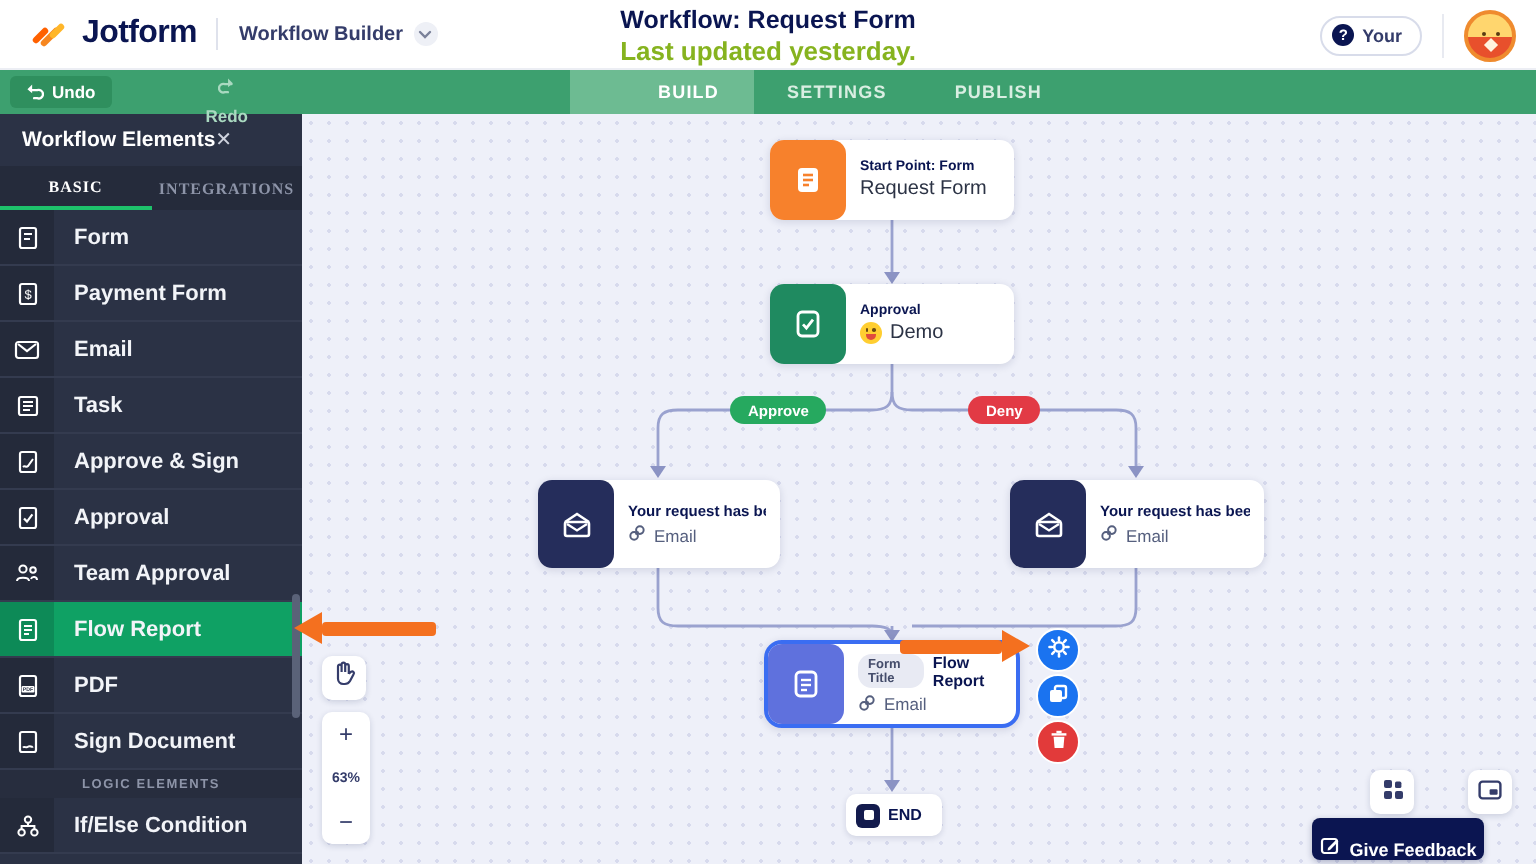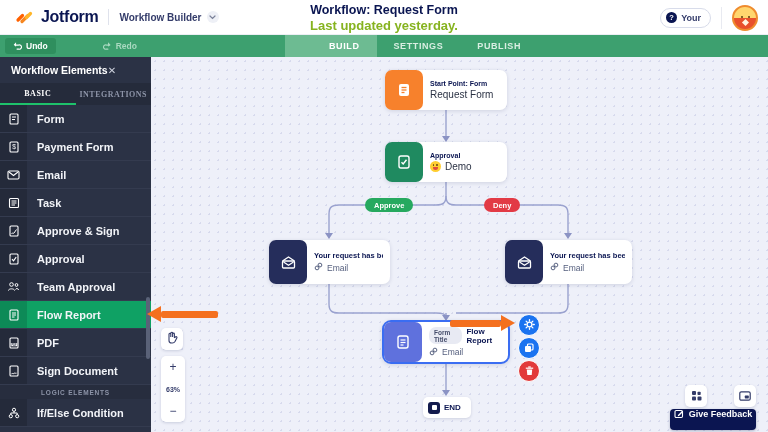--- a/index.html
+++ b/index.html
@@ -22,21 +22,21 @@
   .hdr-vline { width:1px; height:22px; background:#e8eaf1; }
   .avatar { width:26px; height:26px; border-radius:50%; border:2px solid #ef8b2e; background:linear-gradient(180deg,#ffd66e 0%, #ffd66e 52%, #e8502c 52%, #e8502c 100%); position:relative; overflow:hidden; cursor:pointer; }
   .avatar .eye { position:absolute; width:2px; height:2px; background:#5a3b14; border-radius:50%; top:9px; }
   .avatar .eye.l { left:7px; } .avatar .eye.r { left:14px; }
   .avatar .collar { position:absolute; left:9px; top:13px; width:5px; height:5px; background:#fff3df; transform:rotate(45deg); }
 
   
   .toolbar { position:absolute; left:0; top:35px; width:768px; height:22px; background:#3da06f; display:flex; align-items:center; z-index:4;gap:34px; }
   .tb-btn { display:flex; align-items:center; gap:4px; height:16px; padding:0 8px; margin-left:5px; border-radius:3px; font-size:8.5px; font-weight:700; cursor:pointer; }
   .tb-undo { background:#2f8f5e; color:#fff; }
-  .tb-redo { background:transparent; color:#a9d9c0; }
+  .tb-redo { background:transparent; color:#a9d9c0;flex-direction:column; }
   .tb-tabs { position:absolute; left:285px; top:0; height:22px; display:flex; align-items:stretch; }
   .tb-tab { display:flex; align-items:center; justify-content:center; padding:0 17px; font-size:9px; font-weight:700; letter-spacing:0.6px; color:#d9eee2; cursor:pointer; }
   .tb-tab.active { background:#6dbb92; color:#fff;padding-left:44px; }
 
   
   .sidebar { position:absolute; left:0; top:57px; width:151px; height:375px; background:#2b3245; z-index:3; }
   .sb-header { height:26px; display:flex; align-items:center; justify-content:flex-start; padding:0 11px; }
   .sb-title { font-size:10.5px; font-weight:700; color:#fff; }
   .sb-close { color:#cfd3de; font-size:10px; cursor:pointer; }
   .sb-tabs { height:22px; display:flex; background:#252b3b; }
@@ -86,21 +86,21 @@
   .act-btn { position:absolute; left:367px; width:22px; height:22px; border-radius:50%; border:1.5px solid #fff; display:flex; align-items:center; justify-content:center; cursor:pointer; z-index:3; }
   .act-blue { background:#1a73f0; } .act-red { background:#e23a3a; }
 
   .ctl-hand { position:absolute; left:10px; top:271px; width:22px; height:22px; background:#fff; border-radius:5px; box-shadow:0 1px 3px rgba(20,30,80,.16); display:flex; align-items:center; justify-content:center; cursor:pointer; z-index:3; }
   .ctl-zoom { position:absolute; left:10px; top:299px; width:24px; height:66px; background:#fff; border-radius:5px; box-shadow:0 1px 3px rgba(20,30,80,.16); display:flex; flex-direction:column; z-index:3; }
   .ctl-zoom > div { flex:1; display:flex; align-items:center; justify-content:center; }
   .z-btn { font-size:12px; color:#343c6a; cursor:pointer; }
   .z-pct { font-size:7px; font-weight:700; color:#343c6a; }
 
   .mini-btn { position:absolute; top:328px; width:22px; height:22px; background:#fff; border-radius:5px; box-shadow:0 1px 3px rgba(20,30,80,.16); display:flex; align-items:center; justify-content:center; cursor:pointer; z-index:3; }
-  .feedback-btn { position:absolute; left:519px; top:352px; width:86px; height:21px; background:#0b1551; border-radius:4px; display:flex; align-items:flex-start; justify-content:center; gap:5px; color:#fff; font-size:9px; font-weight:700; cursor:pointer; z-index:3; box-shadow:0 1px 3px rgba(20,30,80,.3); }
+  .feedback-btn { position:absolute; left:505px; top:352px; width:86px; height:21px; background:#0b1551; border-radius:4px; display:flex; align-items:flex-end; justify-content:center; gap:5px; color:#fff; font-size:9px; font-weight:700; cursor:pointer; z-index:3; box-shadow:0 1px 3px rgba(20,30,80,.3); }
 
   
   .ann { position:absolute; display:flex; align-items:center; z-index:9; }
   .ann .shaft { height:7px; background:#f4701f; border-radius:2px; flex:1; }
   .ann-left { left:147px; top:306px; width:71px; height:16px; }
   .ann-left .head { width:0; height:0; border-top:8px solid transparent; border-bottom:8px solid transparent; border-right:14px solid #f4701f; }
   .ann-right { left:450px; top:315px; width:65px; height:16px; }
   .ann-right .head { width:0; height:0; border-top:8px solid transparent; border-bottom:8px solid transparent; border-left:14px solid #f4701f; }
 </style>
 </head>

